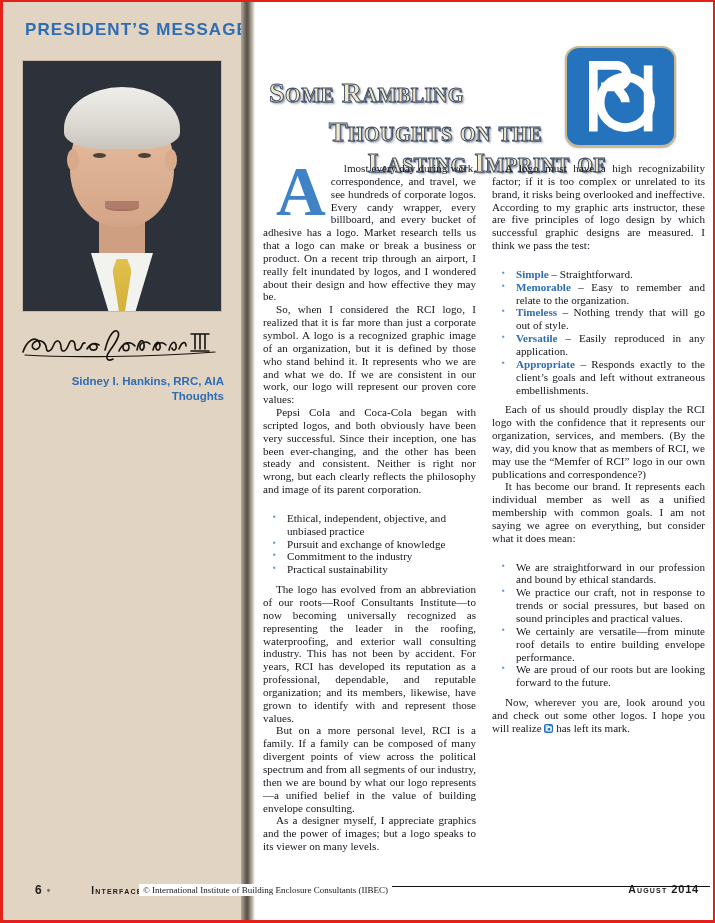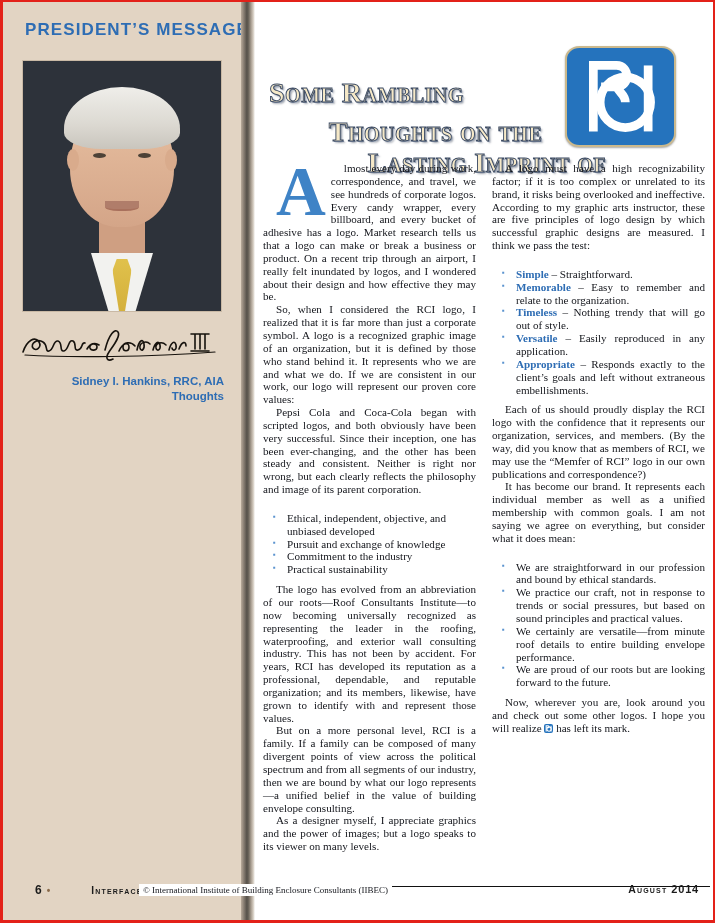--- a/index.html
+++ b/index.html
@@ -405,21 +405,21 @@
     </div>
 
     <div id="columns">
 
       <p class="droplead"><span class="dropcap">A</span><span>lmost every day during work, correspondence, and travel, we see hundreds of corporate logos. Every candy wrapper, every billboard, and every bucket of adhesive has a logo. Market research tells us that a logo can make or break a business or product. On a recent trip through an airport, I really felt inundated by logos, and I wondered about their design and how effective they may be.</span></p>
 
       <p>So, when I considered the RCI logo, I realized that it is far more than just a corporate symbol. A logo is a recognized graphic image of an organization, but it is defined by those who stand behind it. It represents who we are and what we do. If we are consistent in our work, our logo will represent our proven core values:</p>
       <p>Pepsi Cola and Coca-Cola began with scripted logos, and both obviously have been very successful. Since their inception, one has been ever-changing, and the other has been steady and consistent. Neither is right nor wrong, but each clearly reflects the philosophy and image of its parent corporation.</p>
 
       <ul class="bullets">
-        <li>Ethical, independent, objective, and unbiased developed</li>
+        <li>Ethical, independent, objective, and unbiased practice</li>
         <li>Pursuit and exchange of knowledge</li>
         <li>Commitment to the industry</li>
         <li>Practical sustainability</li>
       </ul>
       <span class="spacer"></span>
 
       <p>The logo has evolved from an abbreviation of our roots—Roof Consultants Institute—to now becoming universally recognized as representing the leader in the roofing, waterproofing, and exterior wall consulting industry. This has not been by accident. For years, RCI has developed its reputation as a professional, dependable, and reputable organization; and its members, likewise, have grown to identify with and represent those values.</p>
       <p>But on a more personal level, RCI is a family. If a family can be composed of many divergent points of view across the political spectrum and from all segments of our industry, then we are bound by what our logo represents—a unified belief in the value of building envelope consulting.</p>
       <p>As a designer myself, I appreciate graphics and the power of images; but a logo speaks to its viewer on many levels.</p>
       <p>A logo must have a high recognizability factor; if it is too complex or unrelated to its brand, it risks being overlooked and ineffective. According to my graphic arts instructor, these are five principles of logo design by which successful graphic designs are measured. I think we pass the test:</p>

